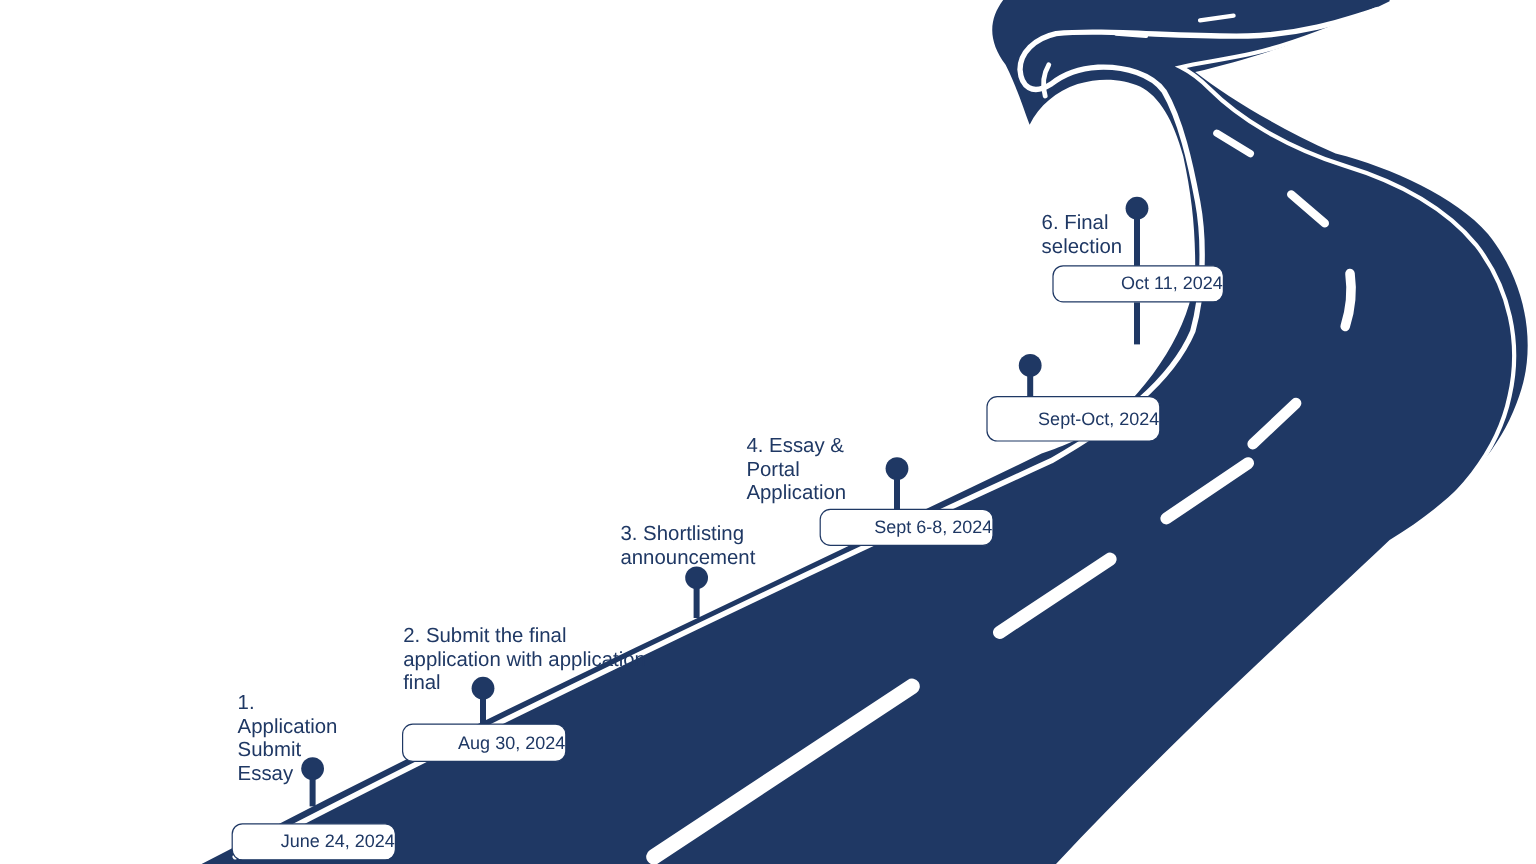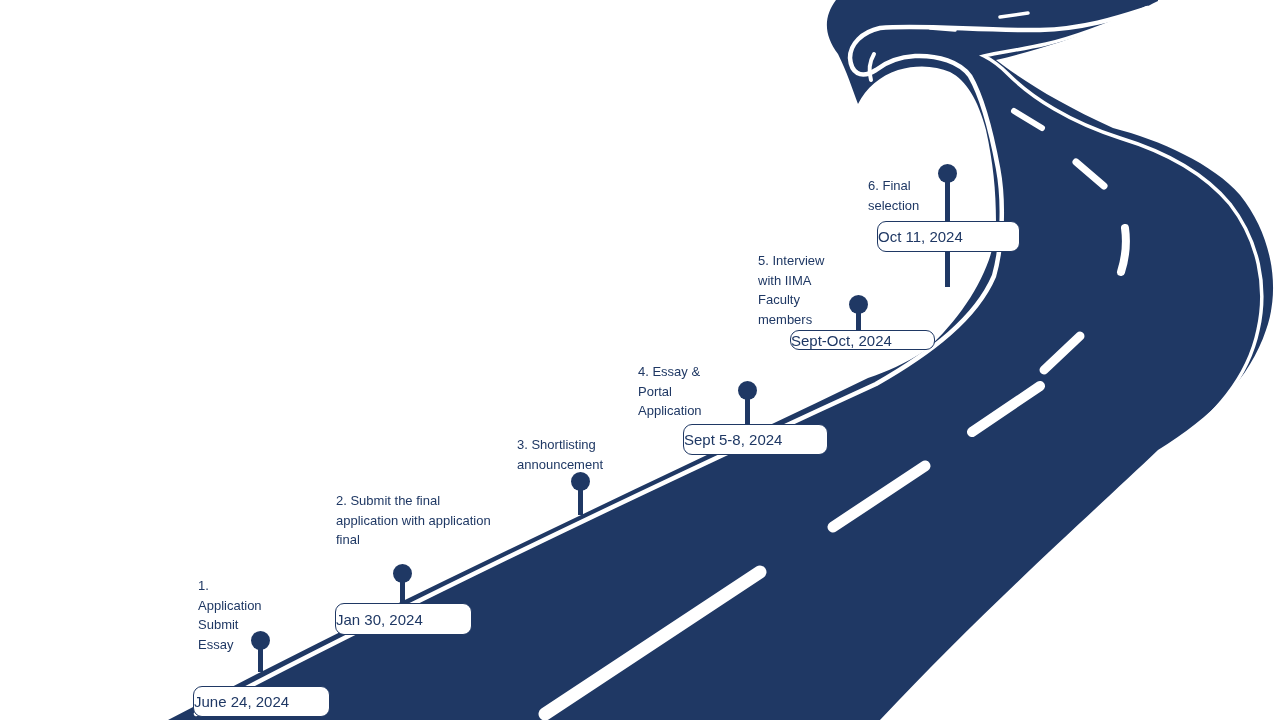--- a/index.html
+++ b/index.html
@@ -21,21 +21,21 @@
     position: absolute;
     left: 0;
     top: 0;
   }
   .road-surface { fill: var(--road, #1F3864); }
   .road-line    { stroke: var(--marking, #ffffff); fill: none; stroke-linecap: round; }
   .milestone { position: absolute; inset: 0; pointer-events: none; }
   .milestone-label {
     position: absolute;
     color: var(--text, #1F3864);
-    font-size: 13px;
+    font-size: 17px;
     line-height: 19.5px;
     white-space: nowrap;
   }
   .pin-head {
     position: absolute;
     width: 19px;
     height: 19px;
     border-radius: 50%;
     background: var(--road, #1F3864);
   }
@@ -47,21 +47,21 @@
   .date-box {
     position: absolute;
     box-sizing: border-box;
     background: var(--date-box-bg, #ffffff);
     border: 1.6px solid var(--date-box-border, #1F3864);
     border-radius: 9px;
     color: var(--text, #1F3864);
     font-size: 15px;
     display: flex;
     align-items: center;
-    justify-content: flex-start;
+    justify-content: flex-end;
   }
 </style>
 </head>
 <body>
 
 <div id="stage">
 
   <svg id="road-svg" width="1280" height="720" viewBox="0 0 1280 720">
     <path class="road-surface" fill-rule="nonzero" d="
       M 836,0
@@ -128,64 +128,58 @@
       <div>Essay</div>
     </div>
     <div class="pin-head" style="left:251px; top:631px"></div>
     <div class="pin-stem" style="left:258px; top:648px; height:24px"></div>
     <div class="date-box" style="left:193px; top:686px; width:137px; height:31px">
       <span>June 24, 2024</span>
     </div>
   </div>
 
   <div class="milestone">
-    <div class="milestone-label" style="left:336px; top:491px">
+    <div class="milestone-label" style="left:336px; top:520px">
       <div>2. Submit the final</div>
       <div>application with application</div>
       <div>final</div>
     </div>
     <div class="pin-head" style="left:393px; top:564px"></div>
     <div class="pin-stem" style="left:400px; top:581px; height:23px"></div>
     <div class="date-box" style="left:335px; top:603px; width:137px; height:32px">
-      <span>Jan 30, 2024</span>
+      <span>Aug 30, 2024</span>
     </div>
   </div>
 
   <div class="milestone">
     <div class="milestone-label" style="left:517px; top:435px">
       <div>3. Shortlisting</div>
       <div>announcement</div>
     </div>
     <div class="pin-head" style="left:571px; top:472px"></div>
     <div class="pin-stem" style="left:578px; top:489px; height:26px"></div>
   </div>
 
   <div class="milestone">
-    <div class="milestone-label" style="left:638px; top:362px">
+    <div class="milestone-label" style="left:622px; top:362px">
       <div>4. Essay &amp;</div>
       <div>Portal</div>
       <div>Application</div>
     </div>
     <div class="pin-head" style="left:738px; top:381px"></div>
     <div class="pin-stem" style="left:745px; top:398px; height:27px"></div>
     <div class="date-box" style="left:683px; top:424px; width:145px; height:31px">
-      <span>Sept 5-8, 2024</span>
+      <span>Sept 6-8, 2024</span>
     </div>
   </div>
 
   <div class="milestone">
-    <div class="milestone-label" style="left:758px; top:251px">
-      <div>5. Interview</div>
-      <div>with IIMA</div>
-      <div>Faculty</div>
-      <div>members</div>
-    </div>
     <div class="pin-head" style="left:849px; top:295px"></div>
     <div class="pin-stem" style="left:856px; top:312px; height:19px"></div>
-    <div class="date-box" style="left:790px; top:330px; width:145px; height:20px">
+    <div class="date-box" style="left:822px; top:330px; width:145px; height:38px">
       <span>Sept-Oct, 2024</span>
     </div>
   </div>
 
   <div class="milestone">
     <div class="milestone-label" style="left:868px; top:176px">
       <div>6. Final</div>
       <div>selection</div>
     </div>
     <div class="pin-head" style="left:938px; top:164px"></div>

